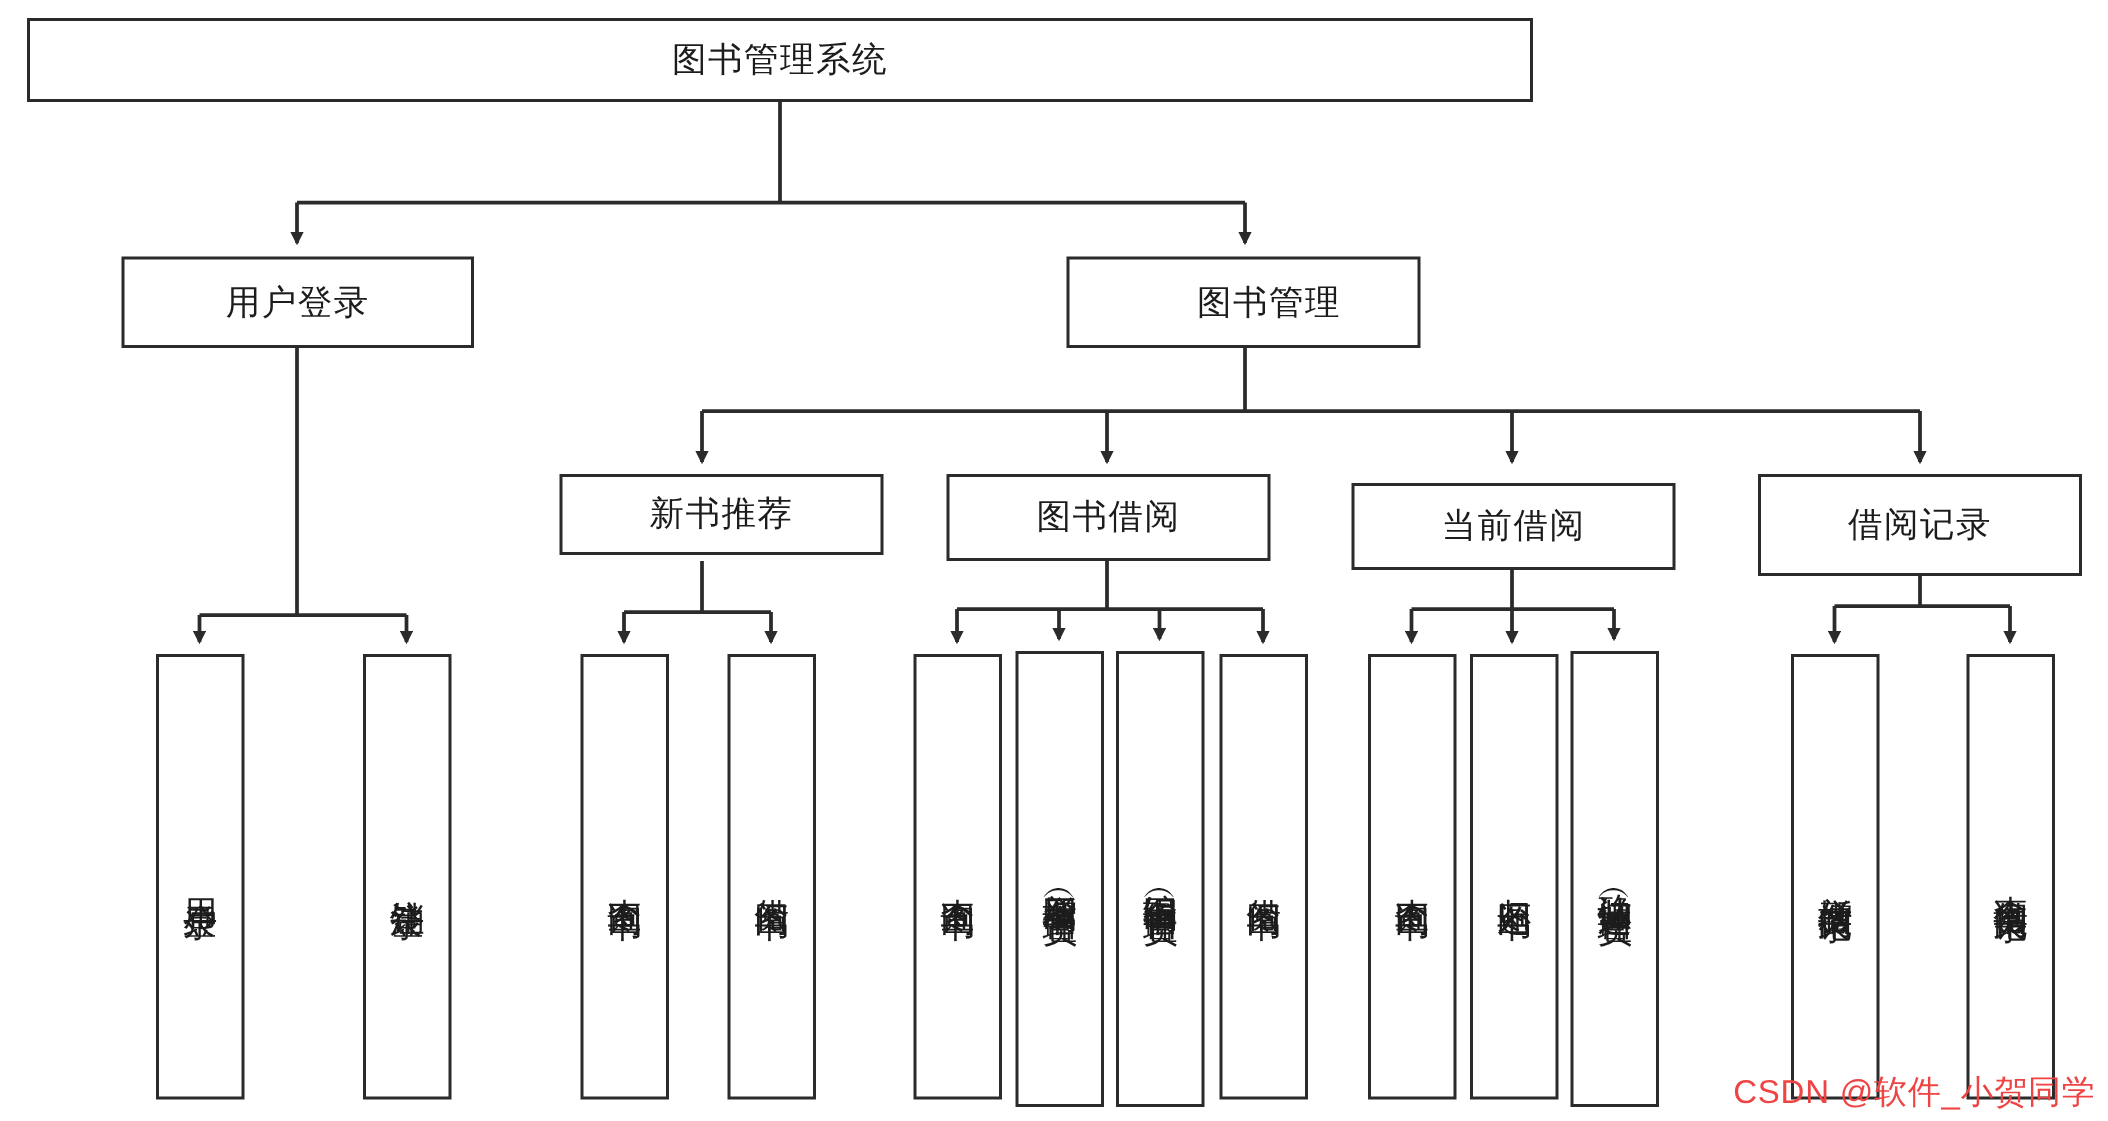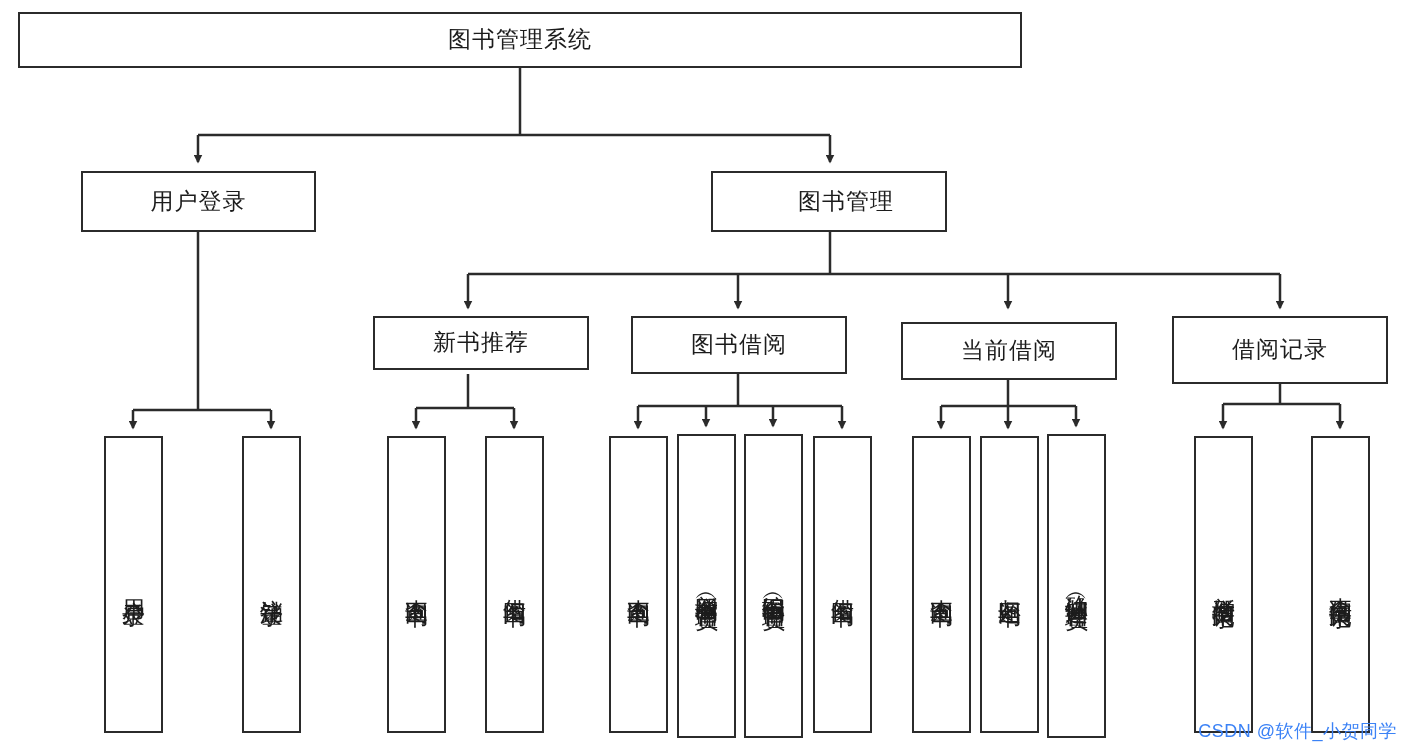--- a/index.html
+++ b/index.html
@@ -56,22 +56,22 @@
     text-orientation: upright;
     white-space: nowrap;
   }
   .node .label {
     display: block;
   }
   #watermark {
     position: absolute;
     right: 8px;
     bottom: 4px;
-    font-size: 18px;
-    color: #3b82f6;
+    font-size: 22px;
+    color: #ef4444;
     letter-spacing: 0.5px;
     white-space: nowrap;
   }
 </style>
 </head>
 <body>
 
 <div id="diagram-canvas">
 
   <svg id="edge-layer" viewBox="0 0 1405 747" width="1405" height="747" xmlns="http://www.w3.org/2000/svg">

